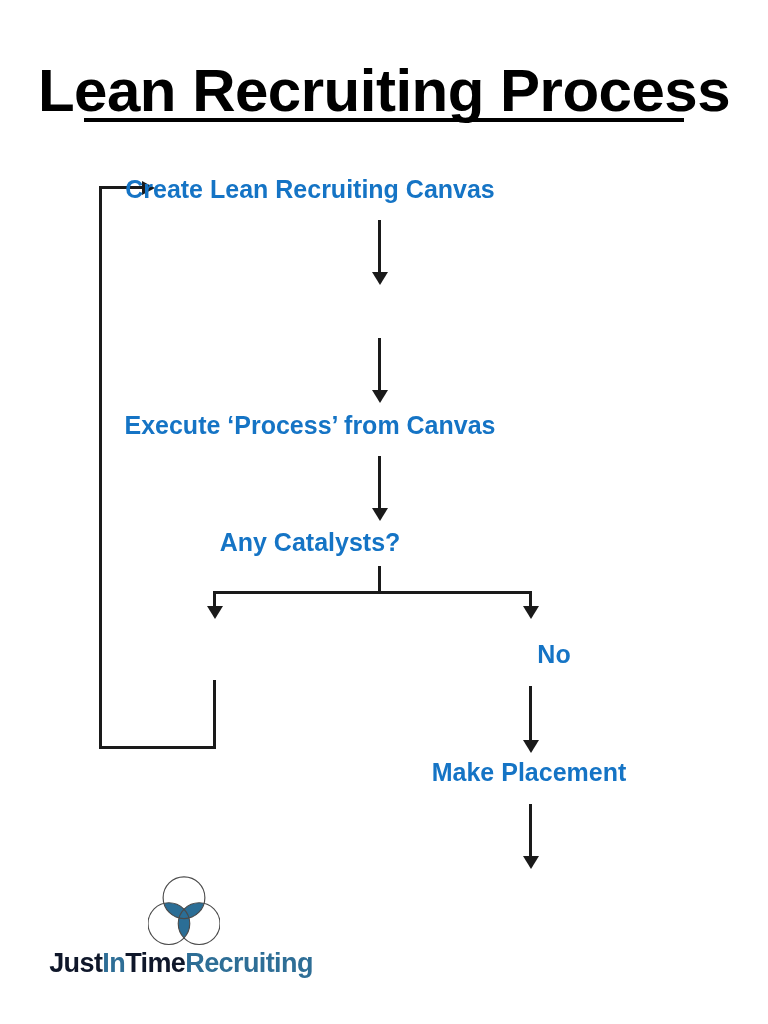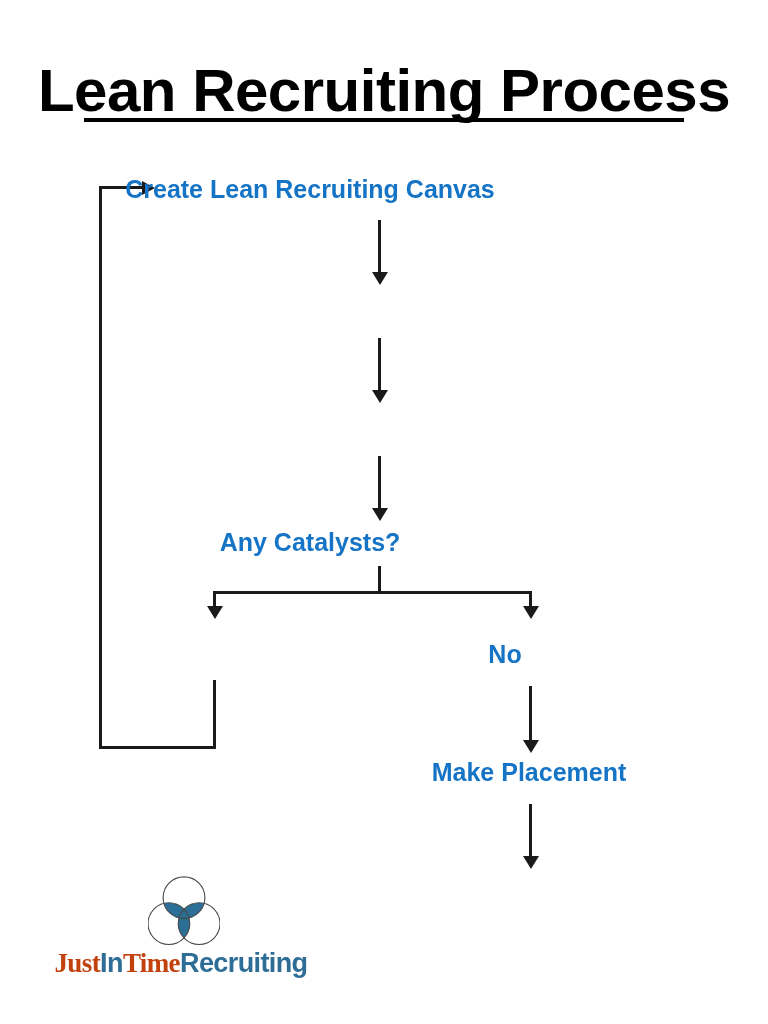--- a/index.html
+++ b/index.html
@@ -106,21 +106,21 @@
     position: absolute;
     left: 0;
     top: 72px;
     width: 286px;
     text-align: center;
     font-size: 27px;
     font-weight: bold;
     white-space: nowrap;
     letter-spacing: -0.6px;
   }
-  .lt-dark { color: #c2410c; font-family: Liberation Serif, serif; }
+  .lt-dark { color: #0f172a; }
   .lt-blue { color: #2E6E96; }
 </style>
 </head>
 <body>
 
 <div id="page">
 
   <div class="title">Lean Recruiting Process</div>
   <div class="title-underline"></div>
 
@@ -135,36 +135,37 @@
 
   <div class="step center" style="top:175px;">Create Lean Recruiting Canvas</div>
 
   <div class="vline" style="left:378px; top:220px; height:54px;"></div>
   <div class="arrow-down" style="left:371.5px; top:272px;"></div>
 
 
   <div class="vline" style="left:378px; top:338px; height:54px;"></div>
   <div class="arrow-down" style="left:371.5px; top:390px;"></div>
 
+  <div class="step center" style="top:411px;">Execute ‘Process’ from Canvas</div>
 
   <div class="vline" style="left:378px; top:456px; height:54px;"></div>
   <div class="arrow-down" style="left:371.5px; top:508px;"></div>
 
   <div class="step center" style="top:528px;text-align:center;">Any Catalysts?</div>
 
   <div class="vline" style="left:378px; top:566px; height:28px;"></div>
   <div class="hline" style="left:213px; top:591px; width:319px;"></div>
 
   <div class="vline" style="left:213px; top:591px; height:17px;"></div>
   <div class="arrow-down" style="left:206.5px; top:606px;"></div>
 
   <div class="vline" style="left:529px; top:591px; height:17px;"></div>
   <div class="arrow-down" style="left:522.5px; top:606px;"></div>
 
-  <div class="step" style="left:405px; top:640px; width:200px;">No</div>
+  <div class="step" style="left:454px; top:640px; width:200px;">No</div>
 
   <div class="vline" style="left:529px; top:686px; height:56px;"></div>
   <div class="arrow-down" style="left:522.5px; top:740px;"></div>
 
   <div class="step" style="left:329px; top:758px; width:400px;">Make Placement</div>
 
   <div class="vline" style="left:529px; top:804px; height:54px;"></div>
   <div class="arrow-down" style="left:522.5px; top:856px;"></div>
 
 

